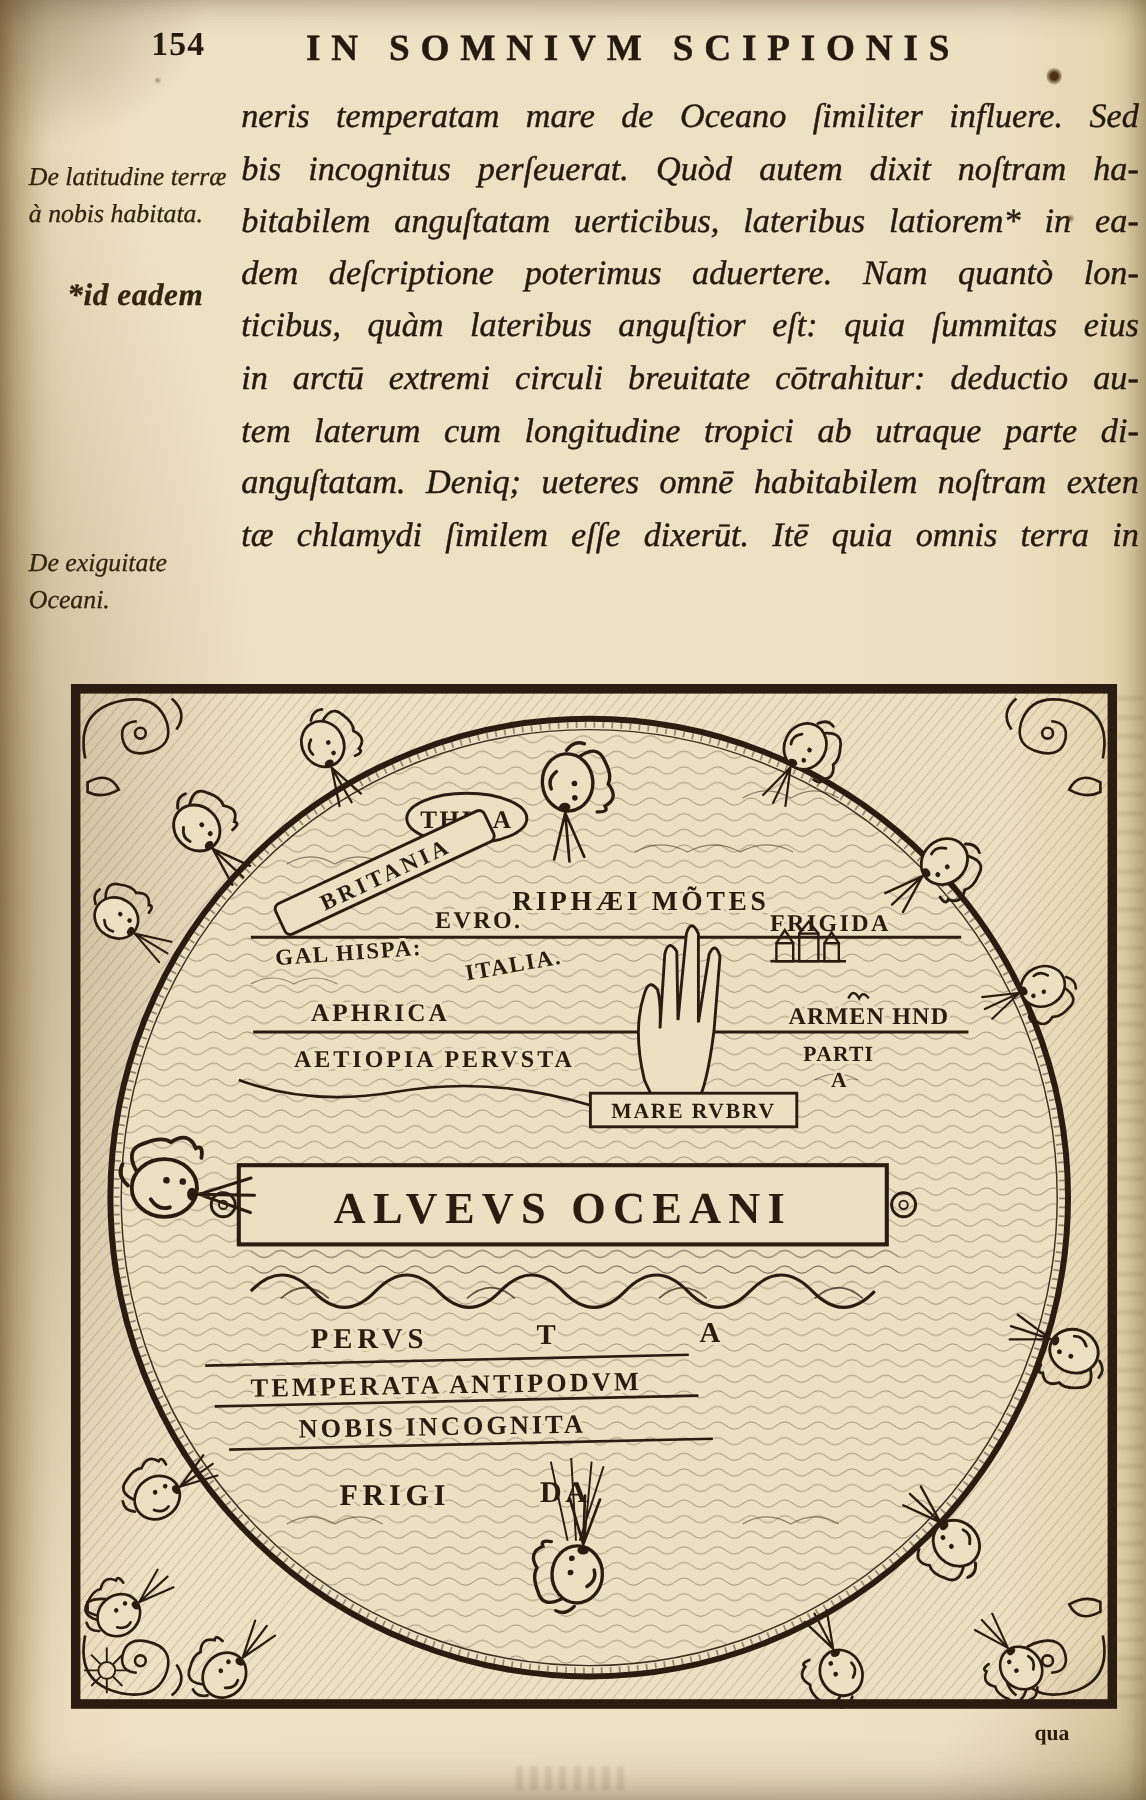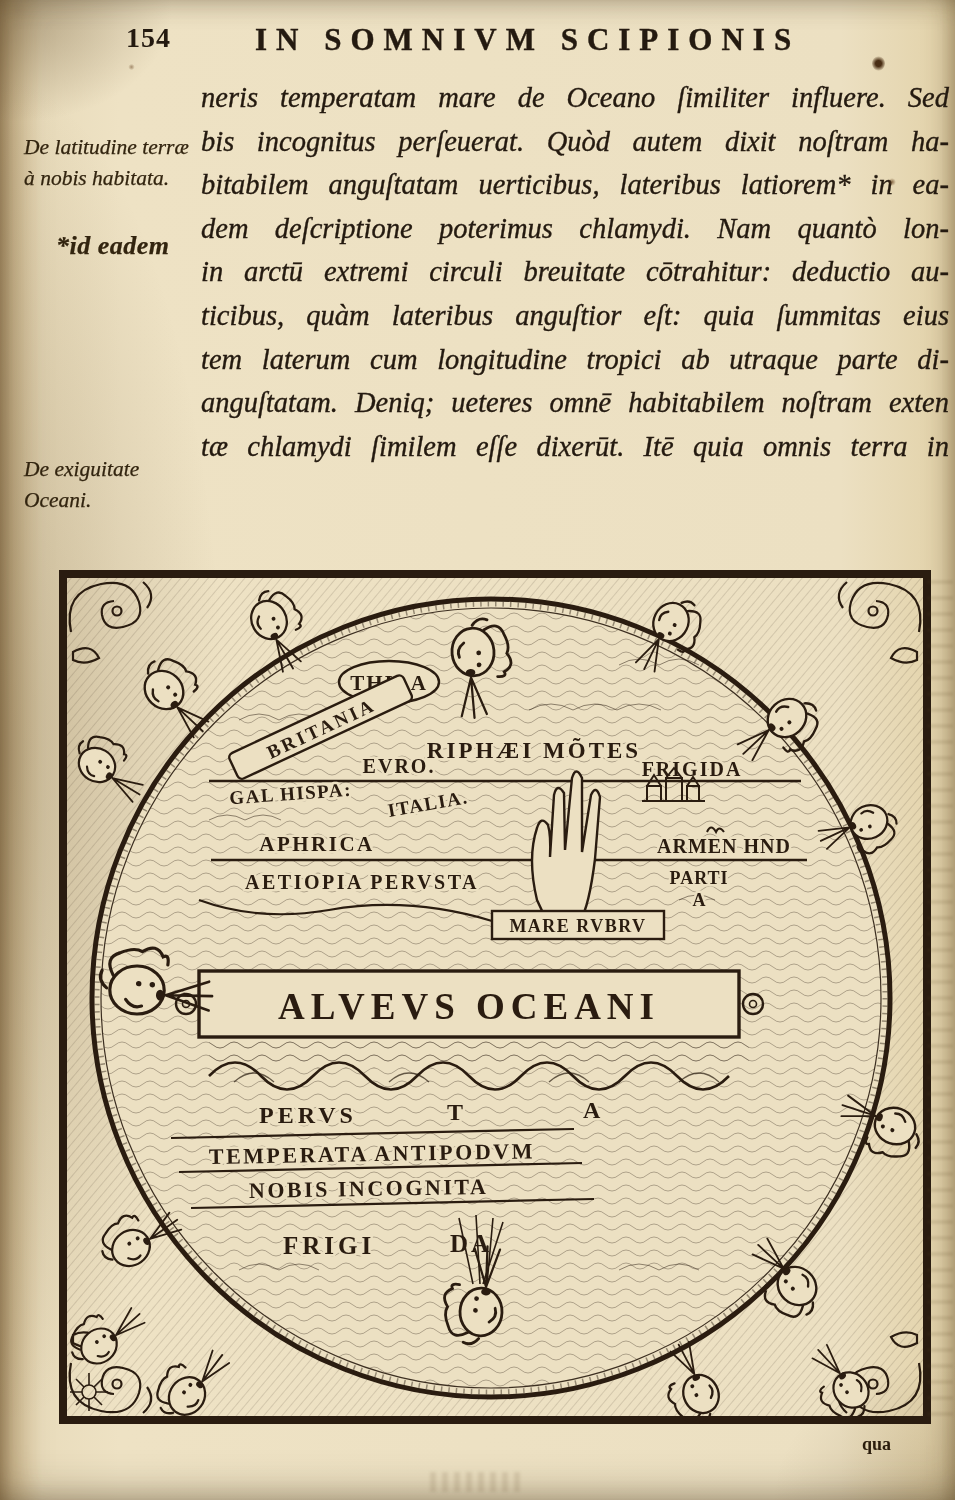--- a/index.html
+++ b/index.html
@@ -80,23 +80,23 @@
   <div class="running-head">IN SOMNIVM SCIPIONIS</div>
 
   <div class="mnote n1">De latitudine terræ à nobis habitata.</div>
   <div class="mnote star">*id eadem</div>
   <div class="mnote n2">De exiguitate Oceani.</div>
 
   <div class="bodytext">
     <div class="bline">neris temperatam mare de Oceano ſimiliter influere. Sed</div>
     <div class="bline">bis incognitus perſeuerat. Quòd autem dixit noſtram ha-</div>
     <div class="bline">bitabilem anguſtatam uerticibus, lateribus latiorem* in ea-</div>
-    <div class="bline">dem deſcriptione poterimus chlamydi. Nam quantò lon-</div>
+    <div class="bline">dem deſcriptione poterimus aduertere. Nam quantò lon-</div>
+    <div class="bline">ticibus, quàm lateribus anguſtior eſt: quia ſummitas eius</div>
     <div class="bline">in arctū extremi circuli breuitate cōtrahitur: deductio au-</div>
-    <div class="bline">ticibus, quàm lateribus anguſtior eſt: quia ſummitas eius</div>
     <div class="bline">tem laterum cum longitudine tropici ab utraque parte di-</div>
     <div class="bline">anguſtatam. Deniq; ueteres omnē habitabilem noſtram exten</div>
     <div class="bline">tæ chlamydi ſimilem eſſe dixerūt. Itē quia omnis terra in</div>
   </div>
 
   <svg class="woodcut" viewBox="0 0 872 855" xmlns="http://www.w3.org/2000/svg">
     <defs>
       <pattern id="hatch" width="7" height="7" patternUnits="userSpaceOnUse" patternTransform="rotate(40)">
         <path d="M0,0 V7" stroke="#2a1c10" stroke-width="1" opacity="0.55"></path>
       </pattern>

